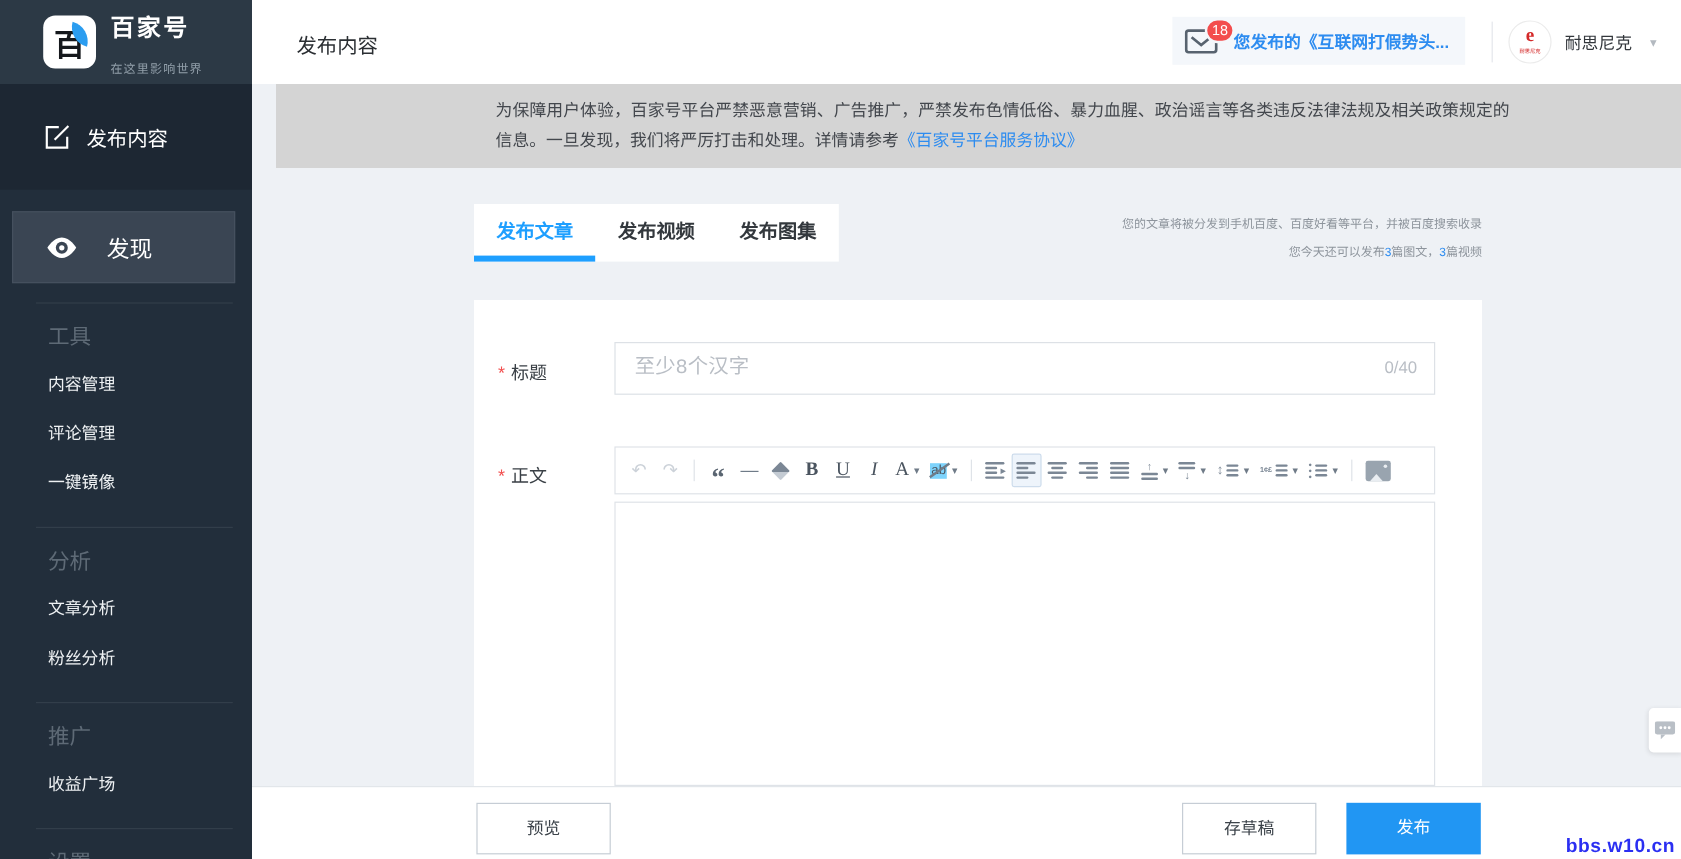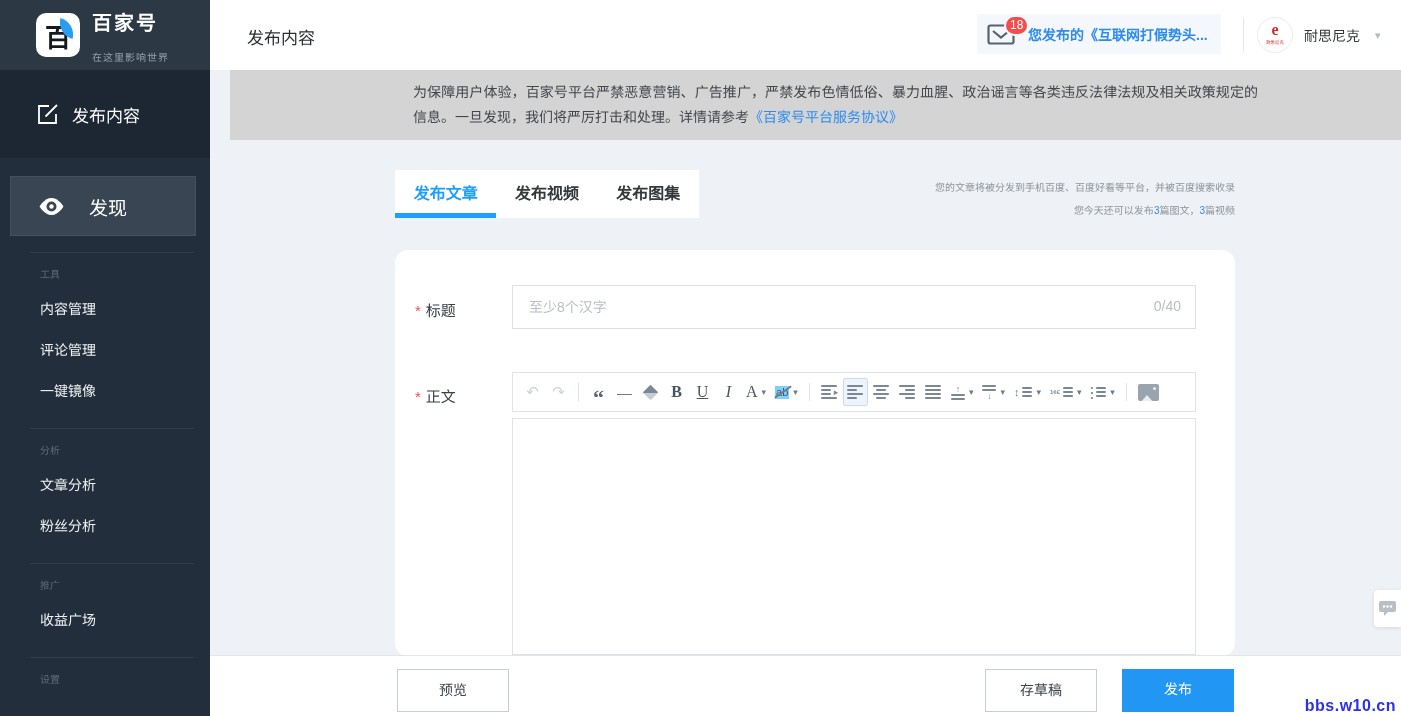--- a/index.html
+++ b/index.html
@@ -26,21 +26,21 @@
 
   .publish-block { height:88px; background:#1d2733; display:flex; align-items:center;
                    padding-left:37px; gap:13px; color:#fff; font-size:17px; cursor:pointer; }
   .compose-icon { flex:none; display:flex; }
 
   .discover-item { margin:18px 14px 0 10px; height:60px; background:#3a4553; border:1px solid #45505e;
                    display:flex; align-items:center; padding-left:27px; gap:24px; color:#fff;
                    font-size:19px; cursor:pointer; }
 
   .side-divider { margin:16px 16px 0 30px; border-top:1px solid #323e4a; }
-  .side-label { padding:13px 0 8px 40px; color:#5e6a76; font-size:10px; }
+  .side-label { padding:13px 0 8px 40px; color:#5e6a76; font-size:18px; }
   .side-item { height:41px; line-height:41px; padding-left:40px; color:#eef1f3; font-size:14px; cursor:pointer; }
 
   
   .header { position:absolute; left:210px; top:0; width:1191px; height:70px; background:#fff; z-index:4; }
   .page-title { position:absolute; left:37px; top:24px; font-size:17px; color:#2b2f33; }
   .notify { position:absolute; left:767px; top:14px; width:244px; height:40px; background:#f4f7fb;
             display:flex; align-items:center; padding-left:10px; cursor:pointer; }
   .envelope-wrap { position:relative; flex:none; display:flex; }
   .notify-badge { position:absolute; left:17px; top:-9px; min-width:22px; height:21px; padding:0 4px;
                   background:#f34d4d; color:#fff; font-size:12px; border-radius:11px;
@@ -68,30 +68,30 @@
          color:#33383d; position:relative; cursor:pointer; }
   .tab.active { color:#1e9fff; }
   .tab.active::after { content:""; position:absolute; left:0; right:0; bottom:0; height:5px; background:#1e9fff; }
 
   
   .quota { position:absolute; right:166px; top:176px; width:460px; text-align:right;
            font-size:10px; line-height:23px; color:#8d949c; }
   .quota .blue { color:#2d8cf0; }
 
   
-  .card { position:absolute; left:395px; top:250px; width:840px; height:406px; background:#fff; z-index:2;border-radius:13px; }
+  .card { position:absolute; left:395px; top:250px; width:840px; height:406px; background:#fff; z-index:2; }
   .field-label { position:absolute; left:20px; font-size:15px; color:#3a4046; }
   .req { color:#f25050; margin-right:5px; }
   .lbl-title { top:49px; }
   .lbl-body { top:135px; }
 
   .title-input-wrap { position:absolute; left:117px; top:35px; width:684px; height:44px;
                       border:1px solid #dde1e6; background:#fff; }
   .title-input { width:100%; height:100%; border:none; outline:none; padding:0 70px 0 16px;
-                 font-size:14px; color:#4c1d95; font-family:Liberation Sans, sans-serif; background:transparent; }
+                 font-size:17px; color:#4c1d95; font-family:Liberation Mono, monospace; background:transparent; }
   .title-input::placeholder { color:#b9bec5; }
   .char-counter { position:absolute; right:14px; top:12px; font-size:14px; color:#b9bec5; }
 
   
   .toolbar { position:absolute; left:117px; top:122px; width:684px; height:40px; border:1px solid #dfe3e8;
              background:#fff; display:flex; align-items:center; padding:0 7px; gap:1px; }
   .tbtn { height:28px; min-width:25px; padding:0 3px; display:flex; align-items:center; justify-content:center;
           color:#6f7b88; font-size:15px; border:1px solid transparent; border-radius:2px; cursor:pointer; flex:none; }
   .tbtn.disabled { color:#ccd2d9; cursor:default; }
   .tbtn.letter { font-family:"Liberation Serif","DejaVu Serif",serif; font-size:16px; color:#4a545f; }

